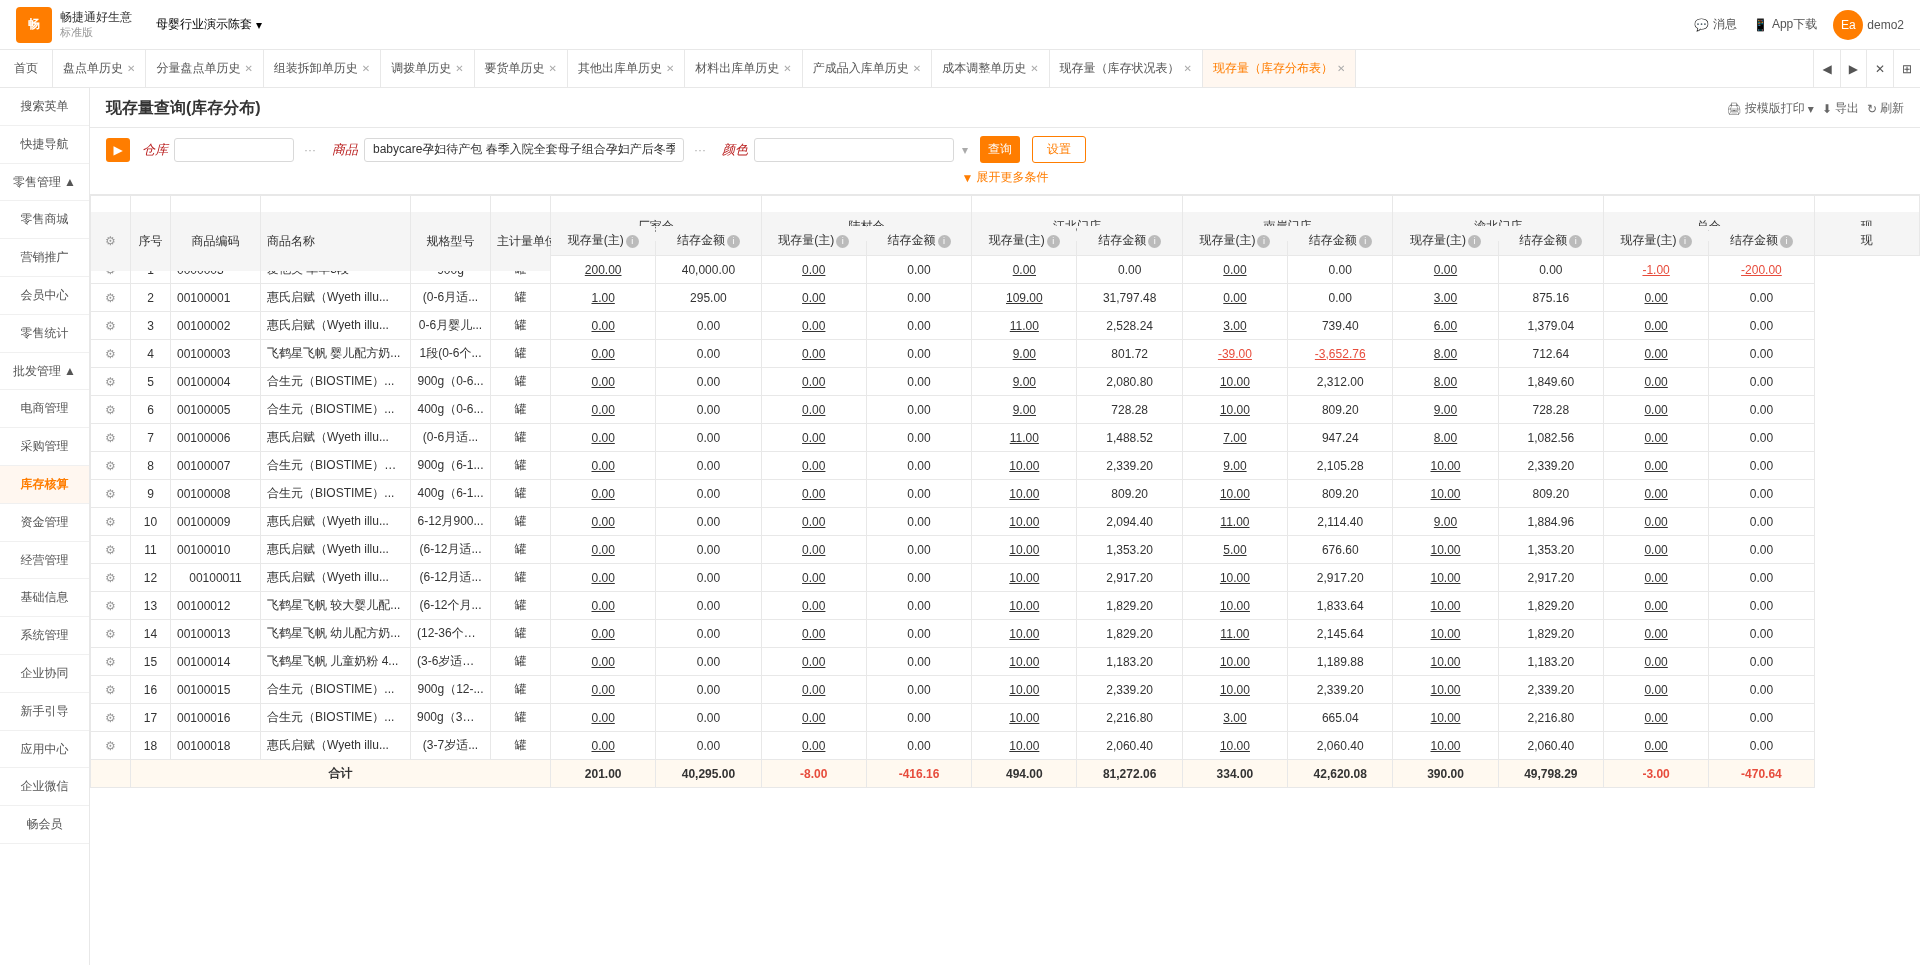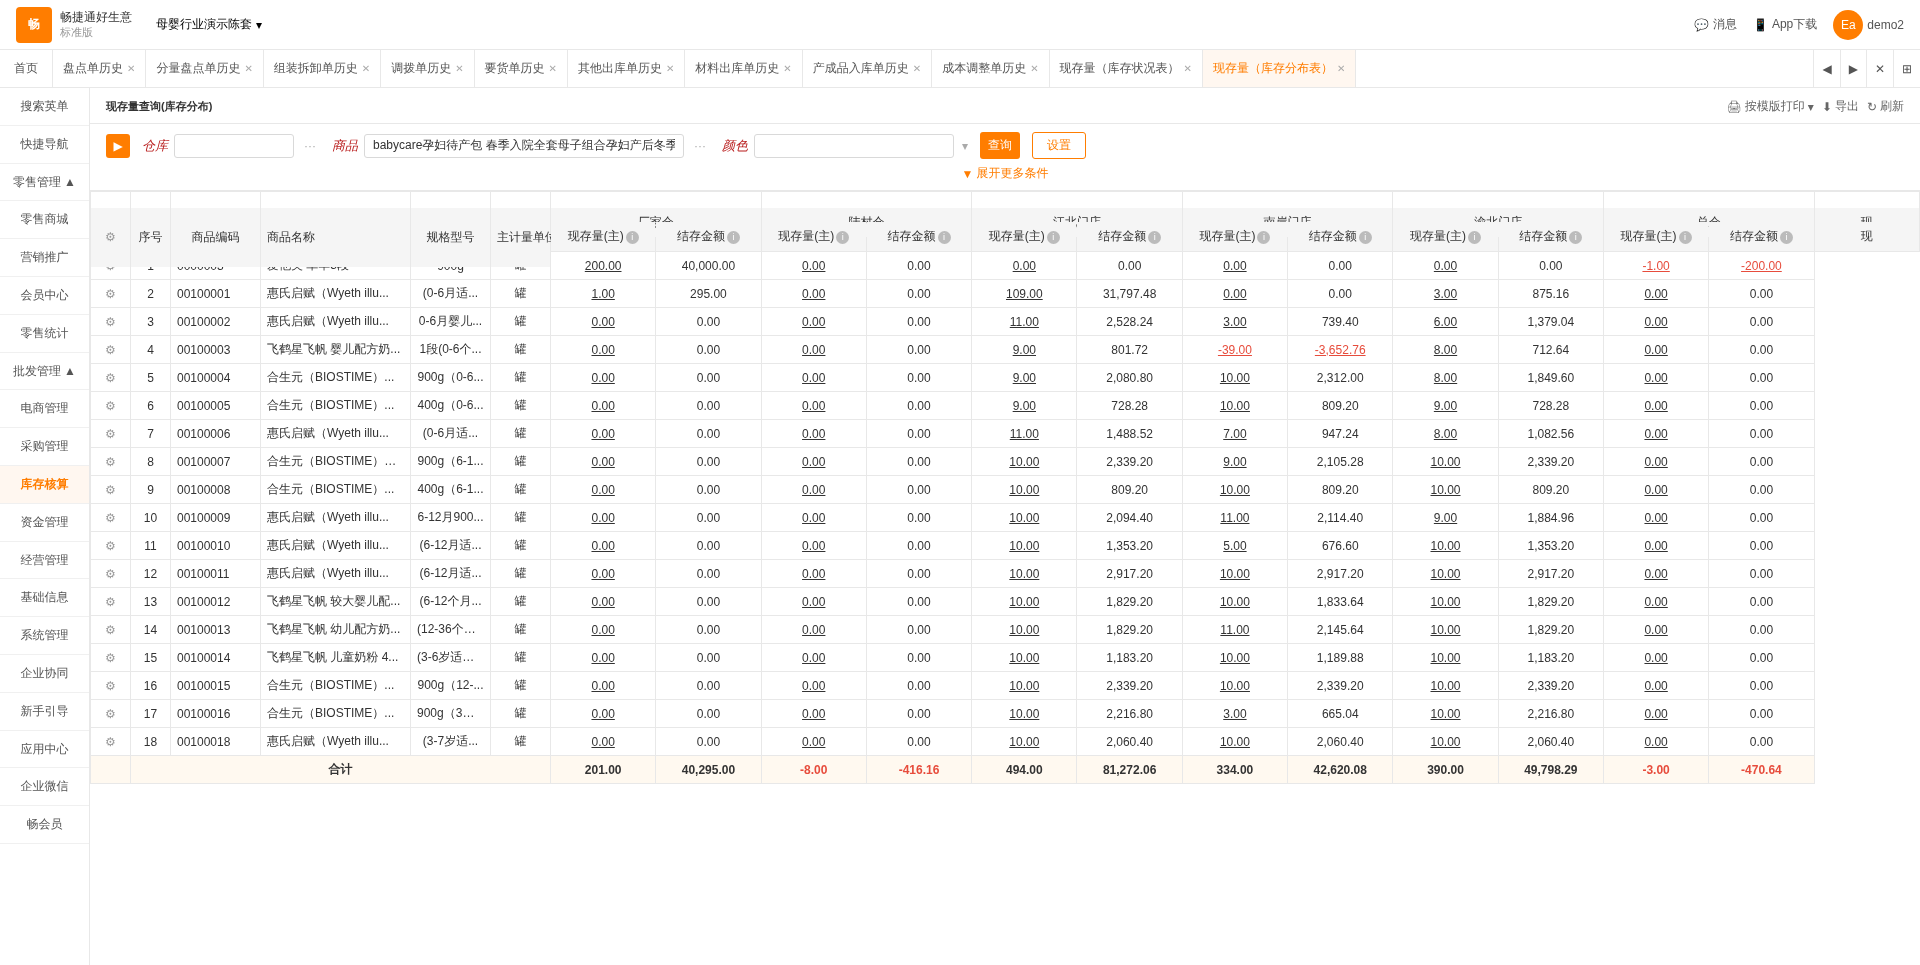--- a/index.html
+++ b/index.html
@@ -88,21 +88,21 @@
     
     .content-area { flex: 1; overflow: hidden; display: flex; flex-direction: column; }
 
     
     .page-header {
       background: #fff;
       padding: 10px 16px 0 16px;
       border-bottom: 1px solid #e8e8e8;
     }
     .page-title-row { display: flex; align-items: center; justify-content: space-between; padding-bottom: 8px; }
-    .page-title { font-size: 11px; font-weight: bold; color: #333; }
+    .page-title { font-size: 16px; font-weight: bold; color: #333; }
     .page-actions { display: flex; gap: 8px; }
     .action-btn { display: flex; align-items: center; gap: 3px; color: #666; cursor: pointer; font-size: 12px; }
 
     
     .filter-area {
       background: #fff;
       padding: 8px 16px;
       border-bottom: 1px solid #e8e8e8;
       flex-shrink: 0;
     }
@@ -686,21 +686,21 @@
               <td><span class="num-link">5.00</span></td>
               <td><span class="">676.60</span></td>
               <td><span class="num-link">10.00</span></td>
               <td><span class="">1,353.20</span></td>
               <td><span class="num-link">0.00</span></td>
               <td><span class="">0.00</span></td>
             </tr>
             <tr>
               <td><span style="color:#999;cursor:pointer;">⚙</span></td>
               <td>12</td>
-              <td style="text-align:left;">00100011</td>
+              <td style="text-align:center;">00100011</td>
               <td style="text-align:left;" title="惠氏启赋（Wyeth illu...">惠氏启赋（Wyeth illu...</td>
               <td>(6-12月适...</td>
               <td>罐</td>
               <td><span class="num-link">0.00</span></td>
               <td><span class="">0.00</span></td>
               <td><span class="num-link">0.00</span></td>
               <td><span class="">0.00</span></td>
               <td><span class="num-link">10.00</span></td>
               <td><span class="">2,917.20</span></td>
               <td><span class="num-link">10.00</span></td>

